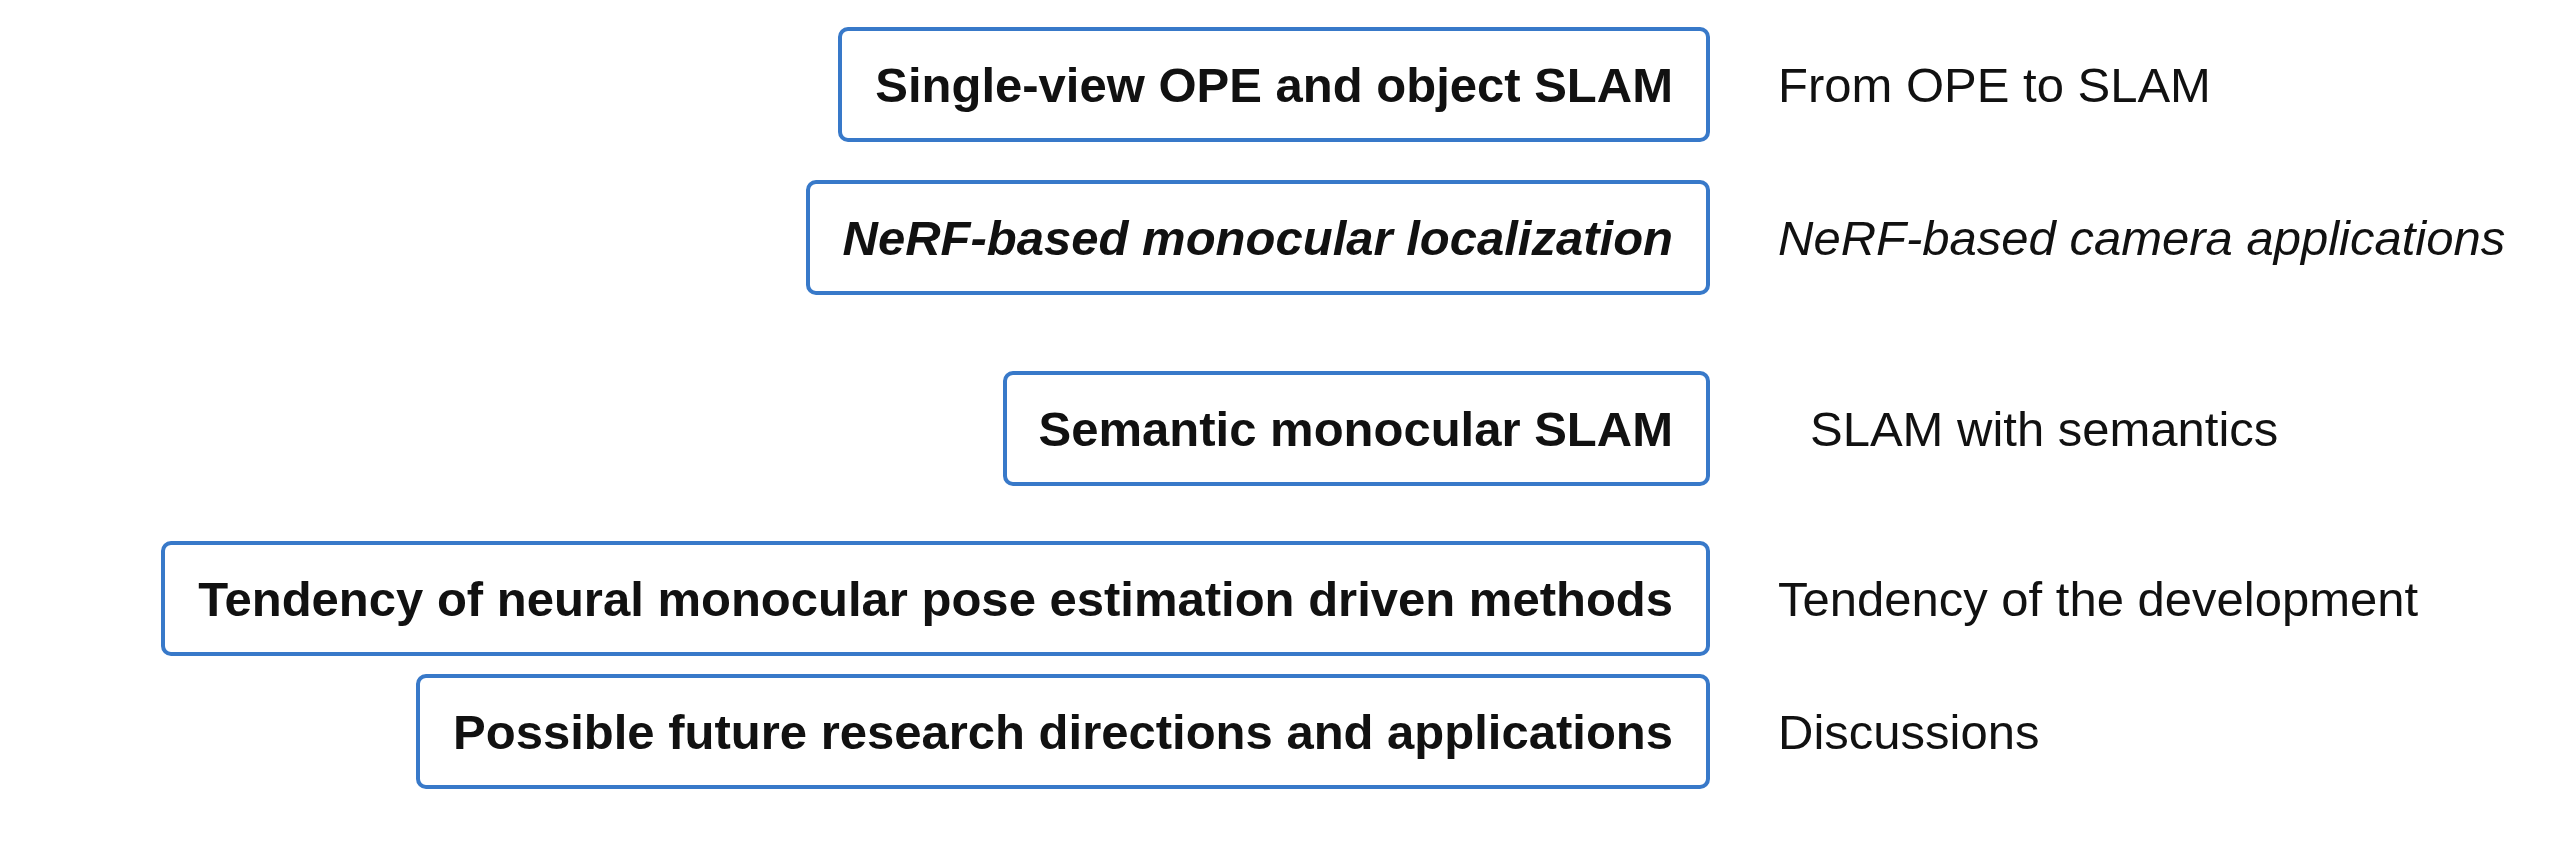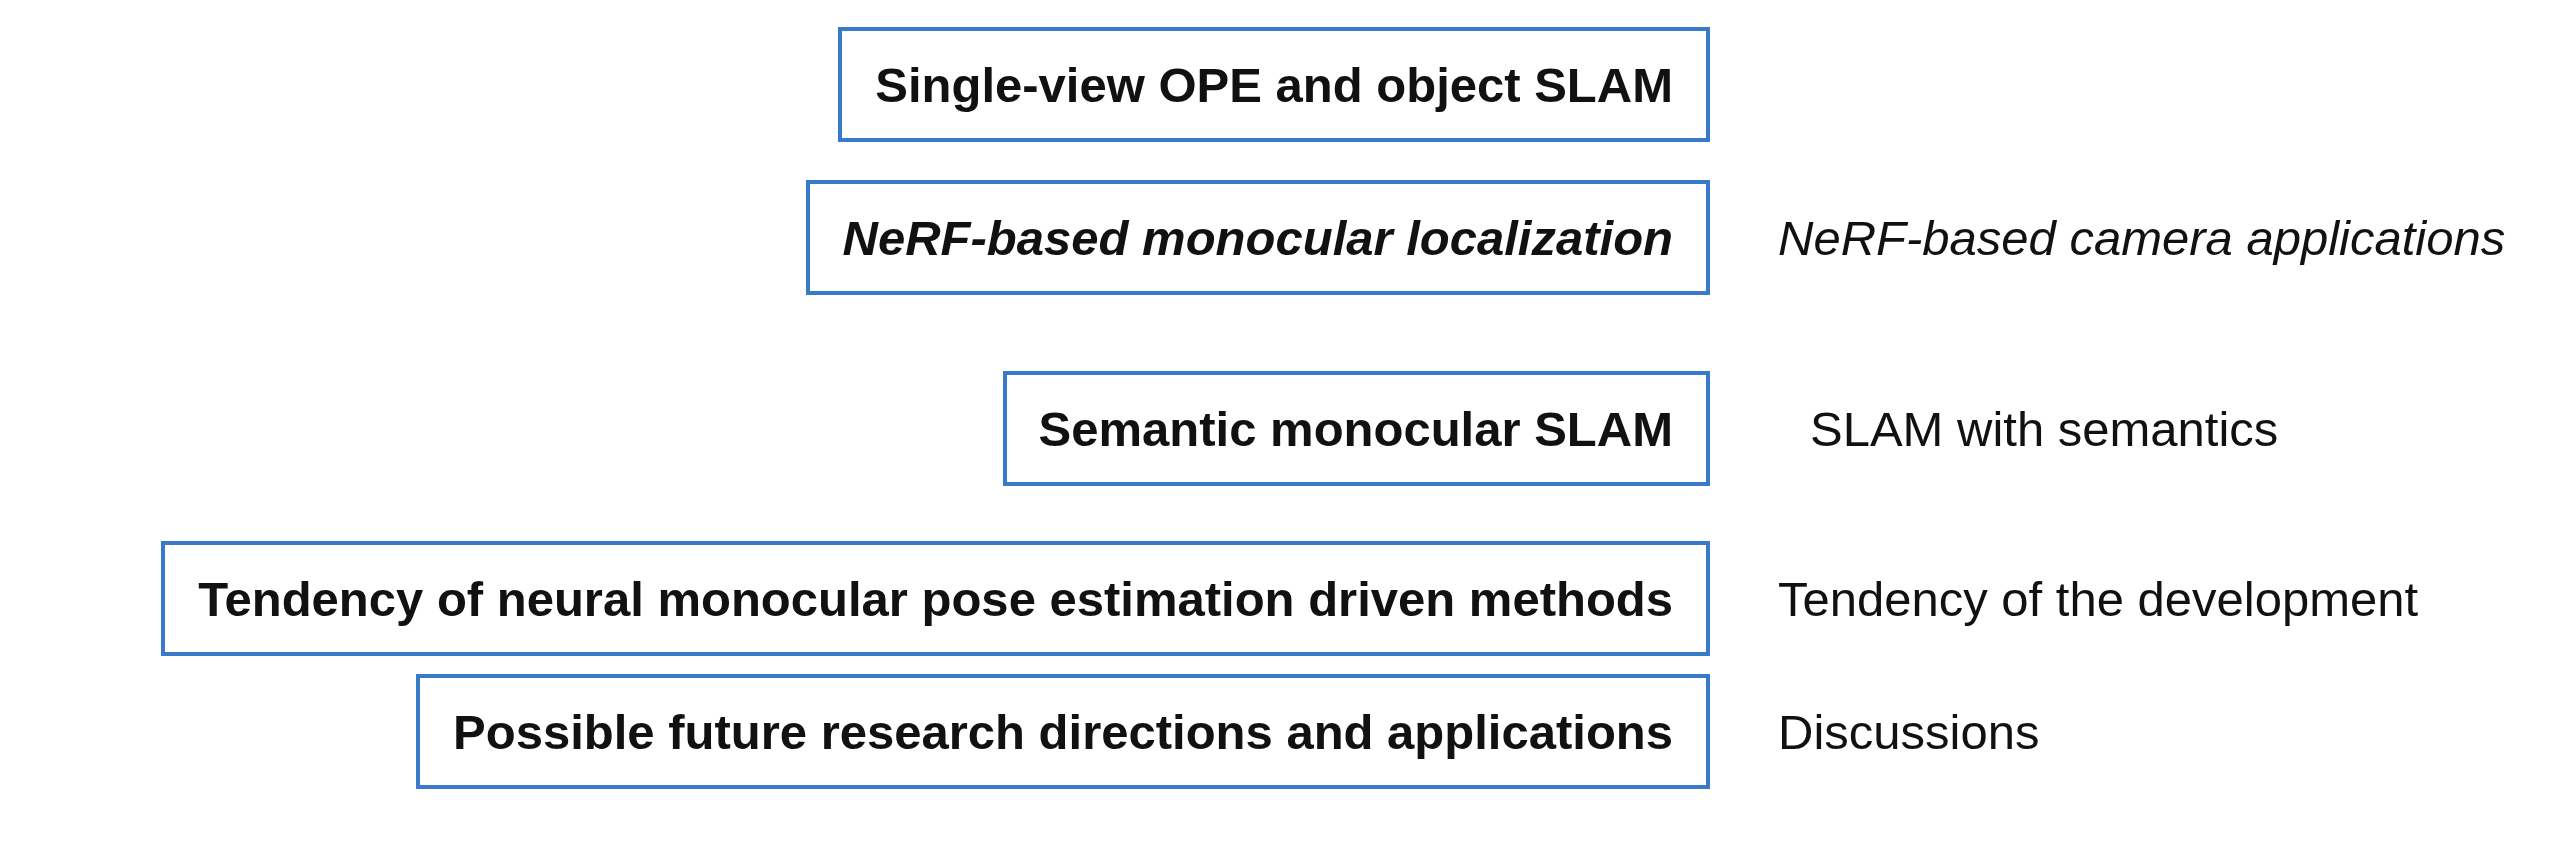--- a/index.html
+++ b/index.html
@@ -1,20 +1,20 @@
 <!DOCTYPE html>
 <html style="--accent: #3879c9; --ink: #111111; --bg: #ffffff;font-size:13px"><head>
 <meta charset="utf-8">
 <style>
   :root {
     --accent: #3879c9;
     --ink: #111111;
     --bg: #ffffff;
   }
-  * { margin: 0; padding: 0; box-sizing: border-box; }
+  * { margin: 0; padding: 0; box-sizing: border-box; border-radius: 10px; }
   html, body { background: var(--bg); }
   .canvas {
     position: relative;
     width: 2576px;
     height: 861px;
     background: var(--bg);
     font-family: "Liberation Sans", sans-serif;
     color: var(--ink);
     overflow: hidden;
   }
@@ -51,20 +51,21 @@
   .row-4 .topic-box, .row-4.annotation { top: 674px; }
 </style>
 </head>
 <body>
 
 <div class="canvas">
 
   <div class="row-0">
     <div class="topic-box">Single-view OPE and object SLAM</div>
   </div>
+  <div class="annotation row-0">From OPE to SLAM</div>
 
   <div class="row-1">
     <div class="topic-box">NeRF-based monocular localization</div>
   </div>
   <div class="annotation row-1">NeRF-based camera applications</div>
 
   <div class="row-2">
     <div class="topic-box">Semantic monocular SLAM</div>
   </div>
   <div class="annotation row-2">SLAM with semantics</div>

